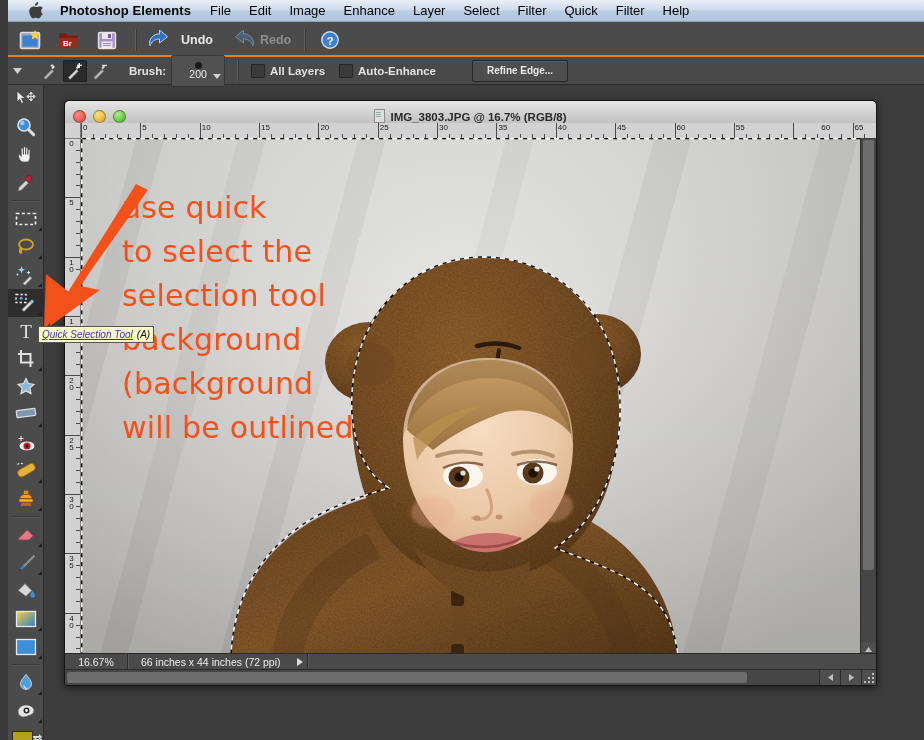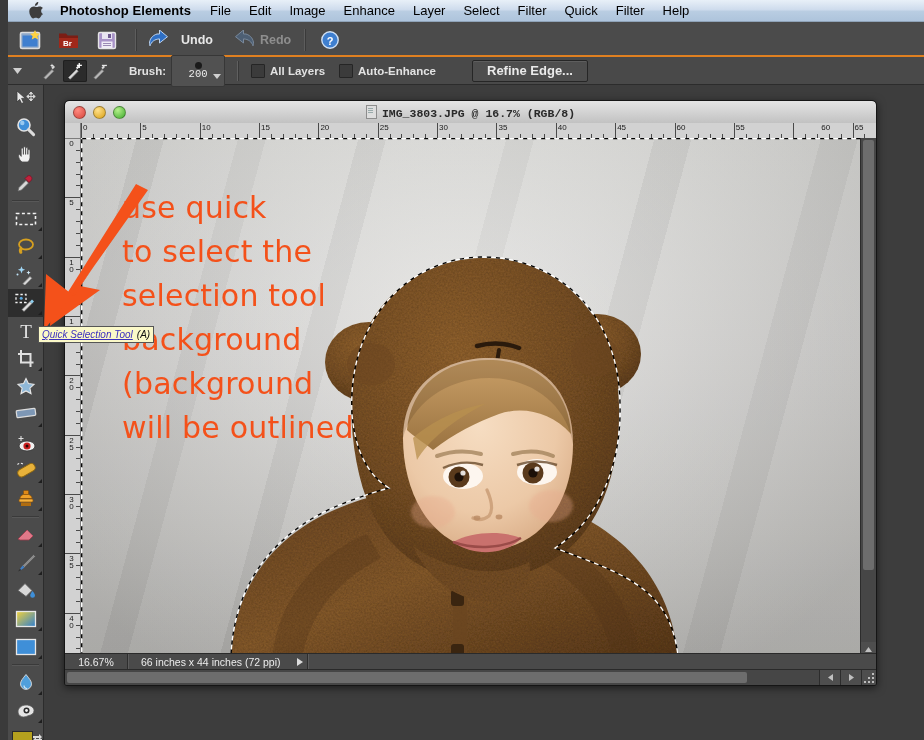--- a/index.html
+++ b/index.html
@@ -27,45 +27,45 @@
   
   .optbar{position:absolute;left:0;top:55px;width:924px;height:30px;background:#494949;
     border-top:2px solid #e08020;border-bottom:1px solid #2c2c2c;display:flex;align-items:center;box-sizing:border-box;}
   .opt-caret{width:18px;display:flex;justify-content:center;align-items:center;}
   .modebtn{width:24px;height:22px;display:flex;align-items:center;justify-content:center;margin-right:1px;border-radius:2px;}
   .modebtn.active{background:#2b2b2b;box-shadow:inset 0 0 0 1px #1f1f1f;}
   .opt-lbl{font-size:11.5px;color:#e2e2e2;font-weight:bold;}
   .brushbox{width:52px;height:30px;background:#515151;border:1px solid #373737;border-radius:2px;
     display:flex;flex-direction:column;align-items:center;justify-content:center;margin-left:5px;position:relative;}
   .brush-dot{width:7px;height:7px;border-radius:50%;background:#1a1a1a;margin-top:1px;}
-  .brush-num{font-size:10.5px;color:#ededed;line-height:11px;font-family:Liberation Mono, monospace;}
+  .brush-num{font-size:10.5px;color:#ededed;line-height:11px;}
   .brush-caret{position:absolute;right:3px;top:9px;}
   .vsep{width:1px;height:20px;background:#606060;border-right:1px solid #383838;margin:0 12px;}
   .chk{width:12px;height:12px;background:#3b3b3b;border:1px solid #252525;border-radius:1px;margin-right:5px;}
   .chkrow{display:flex;align-items:center;margin-right:14px;}
   .refinebtn{height:20px;padding:0 14px;background:#4e4e4e;border:1px solid #262626;border-radius:2px;
-    display:flex;align-items:center;font-size:13px;color:#eaeaea;font-weight:bold;box-shadow:inset 0 1px 0 #5e5e5e;}
+    display:flex;align-items:center;font-size:10px;color:#eaeaea;font-weight:bold;box-shadow:inset 0 1px 0 #5e5e5e;}
 
   
   .toolbox{position:absolute;left:0;top:85px;width:36px;height:655px;background:#4b4b4b;
     border-right:1px solid #2c2c2c;box-sizing:border-box;}
   .tool{width:36px;height:28px;display:flex;align-items:center;justify-content:center;position:relative;}
   .tool.sel{background:#2d2d2d;}
   .tool .tri{position:absolute;right:2px;bottom:2px;width:0;height:0;border-left:4px solid transparent;border-bottom:4px solid #1e1e1e;}
   .tool-sep{height:1px;background:#3a3a3a;border-bottom:1px solid #585858;margin:3px 4px;}
   .swatches{position:relative;width:36px;height:34px;margin-top:4px;}
   .sw-back{position:absolute;left:14px;top:10px;width:19px;height:16px;background:#fff;border:1px solid #2a2a2a;}
   .sw-front{position:absolute;left:4px;top:2px;width:19px;height:16px;background:#b5a11e;border:1px solid #2a2a2a;}
   .sw-swap{position:absolute;right:1px;top:0px;}
 
   
   .docwin{position:absolute;left:56px;top:100px;width:813px;height:586px;background:#2b2b2b;
     border:1px solid #151515;border-radius:5px 5px 3px 3px;box-shadow:0 2px 8px rgba(0,0,0,.55);box-sizing:border-box;overflow:hidden;}
   .titlebar{height:22px;background:linear-gradient(to bottom,#e4e4e4,#c2c2c2);border-bottom:1px solid #8e8e8e;
-    display:flex;align-items:center;position:relative;border-radius:4px 4px 0 0;font-family:Liberation Mono, monospace;}
+    display:flex;align-items:flex-end;position:relative;border-radius:4px 4px 0 0;}
   .tb-dots{display:flex;gap:7px;margin-left:8px;}
   .dot{width:11px;height:11px;border-radius:50%;border:1px solid rgba(0,0,0,.32);}
   .dot.r{background:radial-gradient(circle at 35% 30%,#ff8a80,#d6463c);}
   .dot.y{background:radial-gradient(circle at 35% 30%,#ffe08a,#d9a116);}
   .dot.g{background:radial-gradient(circle at 35% 30%,#b4f08a,#3faa2e);}
   .tb-title{position:absolute;left:0;right:0;text-align:center;font-size:11.5px;color:#2a2a2a;font-weight:bold;pointer-events:none;}
   .tb-fileico{display:inline-block;width:9px;height:12px;background:#dedede;border:1px solid #8d8d8d;vertical-align:-2px;margin-right:5px;position:relative;}
   .tb-fileico:after{content:"";position:absolute;left:1px;top:2px;width:5px;height:1px;box-shadow:0 2px 0 #9aa,0 4px 0 #9aa;background:#9aa;}
 
   .ruler-h{position:absolute;left:0;top:22px;width:813px;height:15px;background:#d2d2d2;border-bottom:1px solid #7d7d7d;overflow:hidden;}

